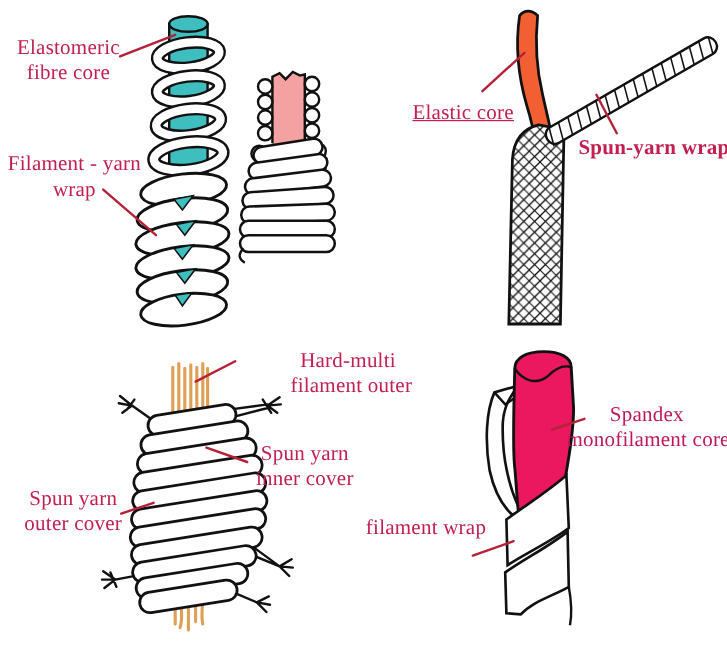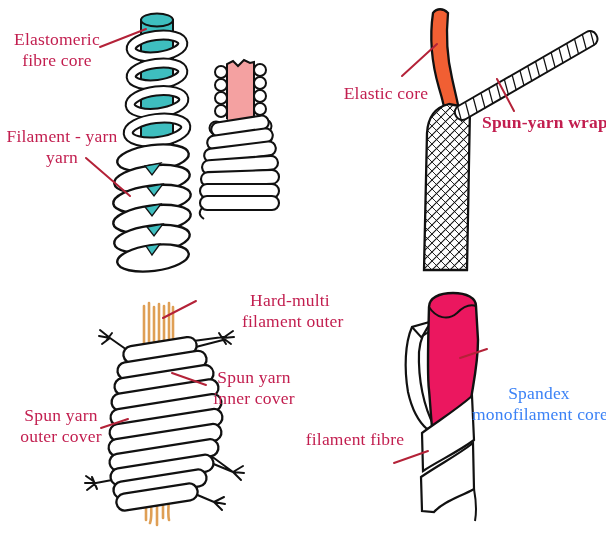--- a/index.html
+++ b/index.html
@@ -161,40 +161,40 @@
     <line x1="394" y1="463" x2="428" y2="451"></line>
   </g>
 </svg>
 
   <div class="lbl lbl-elastomeric" style="color: rgb(194, 30, 79);">
     <span>Elastomeric</span>
     <span>fibre core</span>
   </div>
   <div class="lbl lbl-filament" style="color: rgb(194, 30, 79);">
     <span>Filament - yarn</span>
-    <span>yarn</span>
-  </div>
-  <div class="lbl lbl-elastic" style="color: rgb(194, 30, 79);">
+    <span>wrap</span>
+  </div>
+  <div class="lbl lbl-elastic" style="color: rgb(194, 30, 79); text-decoration: underline;">
     <span>Elastic core</span>
   </div>
   <div class="lbl lbl-spunwrap" style="color: rgb(194, 30, 79); font-weight: bold;">
     <span>Spun-yarn wrap</span>
   </div>
   <div class="lbl lbl-hardmulti" style="color: rgb(194, 30, 79);">
     <span>Hard-multi</span>
     <span>filament outer</span>
   </div>
   <div class="lbl lbl-inner" style="color: rgb(194, 30, 79);">
     <span>Spun yarn</span>
     <span>inner cover</span>
   </div>
   <div class="lbl lbl-outer" style="color: rgb(194, 30, 79);">
     <span>Spun yarn</span>
     <span>outer cover</span>
   </div>
-  <div class="lbl lbl-spandex" style="color: #3b82f6; margin-top: 48px;">
+  <div class="lbl lbl-spandex" style="color: #be185d;">
     <span>Spandex</span>
     <span>monofilament core</span>
   </div>
   <div class="lbl lbl-rat" style="color: rgb(194, 30, 79);">
-    <span>filament fibre</span>
+    <span>filament wrap</span>
   </div>
 </div>
 
 </body></html>

